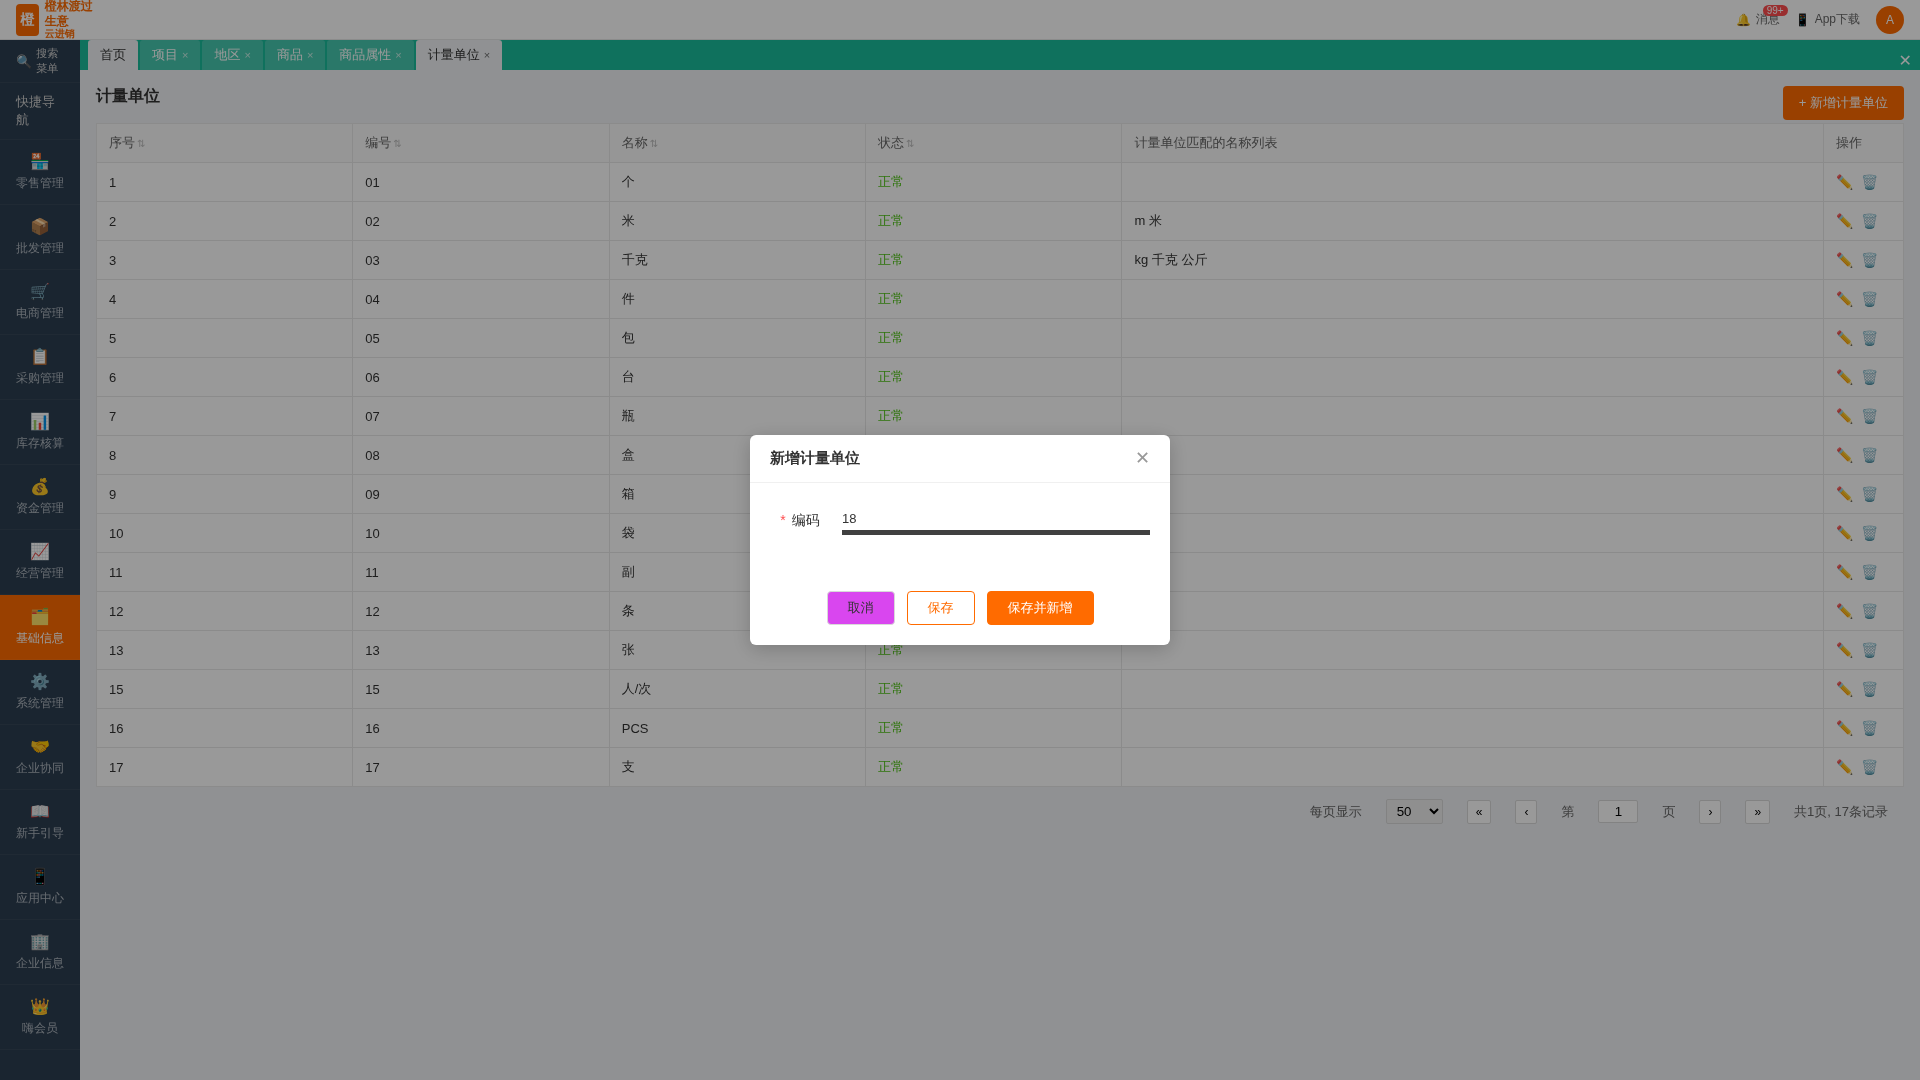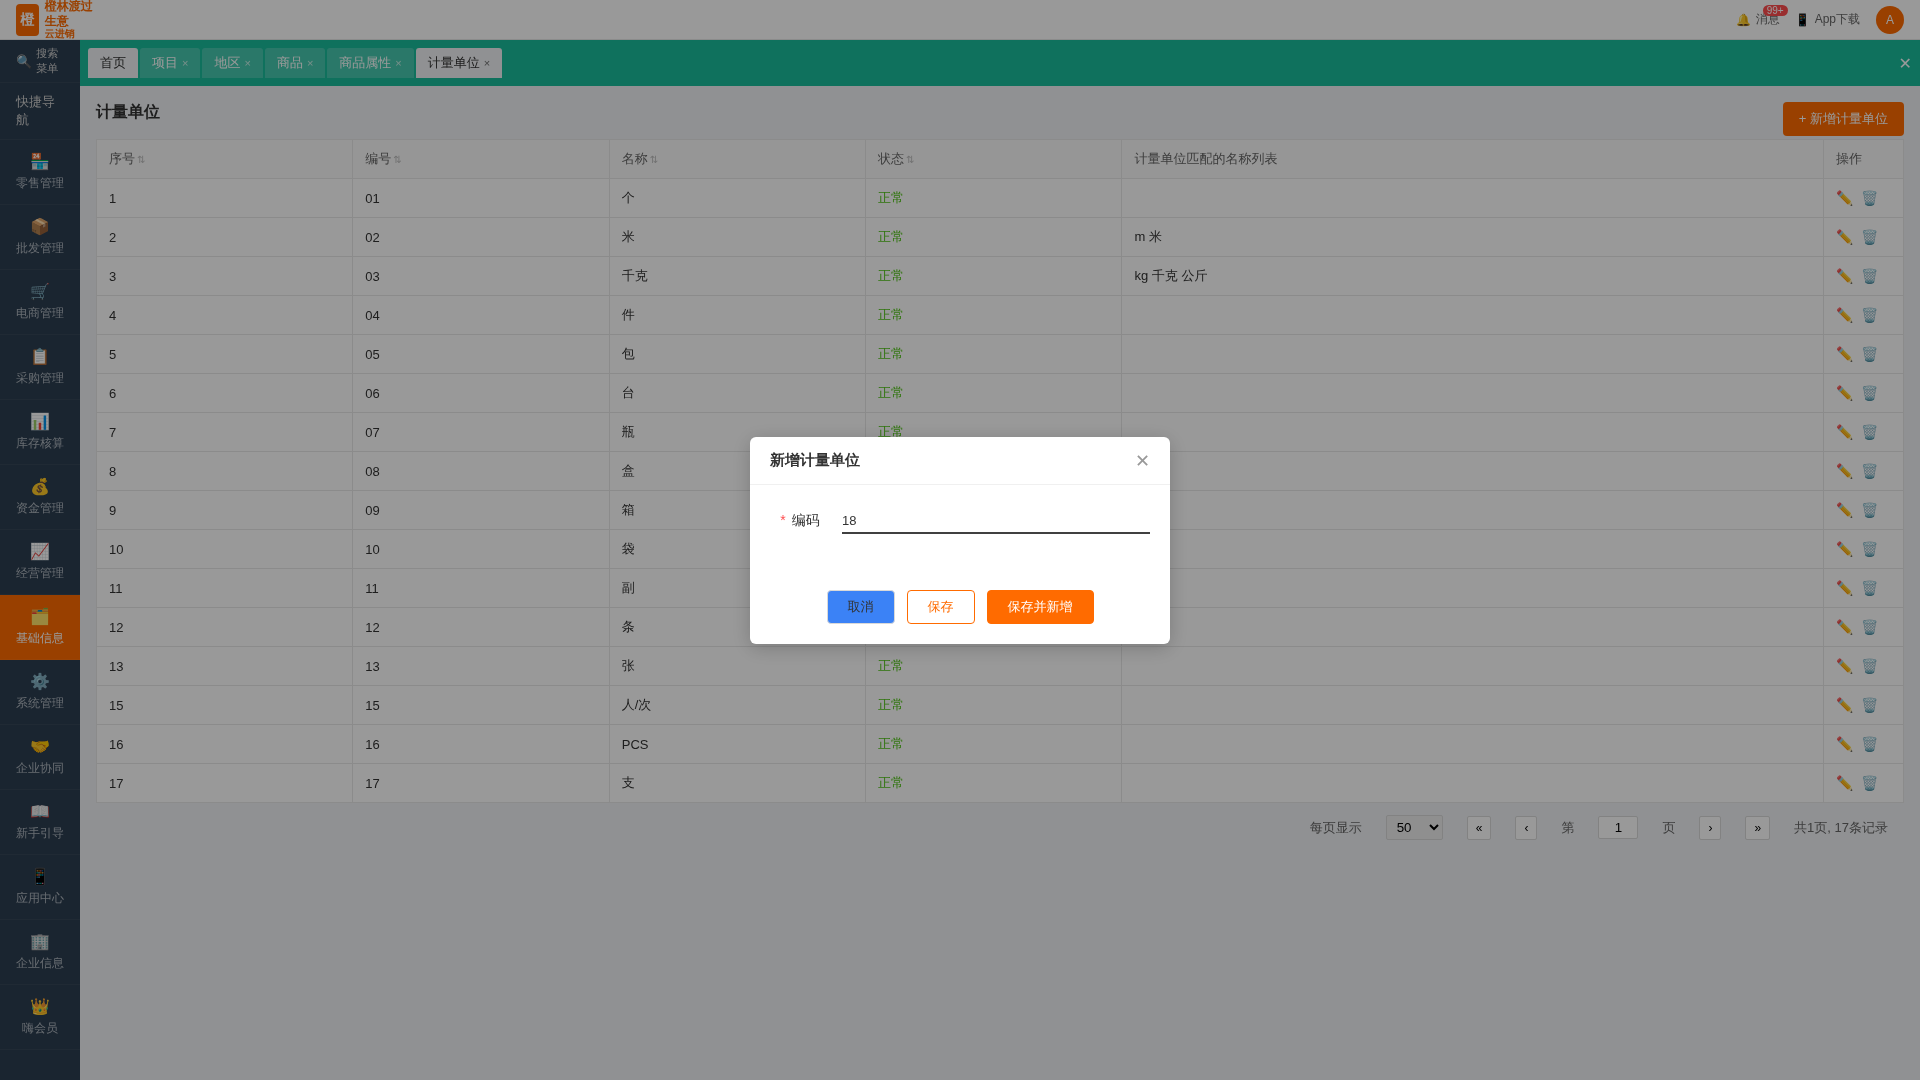--- a/index.html
+++ b/index.html
@@ -23,21 +23,21 @@
     
     .sidebar { width: 80px; background: #2c3e50; display: flex; flex-direction: column; overflow-y: auto; }
     .sidebar-item { display: flex; flex-direction: column; align-items: center; justify-content: center; padding: 12px 4px; cursor: pointer; color: #adb5bd; font-size: 12px; gap: 4px; border-bottom: 1px solid rgba(255,255,255,0.05); min-height: 56px; text-align: center; }
     .sidebar-item.active { background: #ff6b00; color: #fff; }
     .sidebar-icon { font-size: 16px; }
 
     
     .content-area { flex: 1; display: flex; flex-direction: column; overflow: hidden; }
 
     
-    .tab-bar { height: 46px; background: #1abc9c; display: flex; align-items: center; padding: 0 8px; gap: 2px; position: relative; }
+    .tab-bar { height: 30px; background: #1abc9c; display: flex; align-items: flex-end; padding: 0 8px; gap: 2px; position: relative; }
     .tab { display: flex; align-items: center; gap: 4px; padding: 6px 12px; background: rgba(255,255,255,0.2); color: #fff; border-radius: 3px 3px 0 0; cursor: pointer; font-size: 13px; }
     .tab.active { background: #f0f2f5; color: #333; }
     .tab-close { font-size: 11px; cursor: pointer; opacity: 0.7; }
     .tab-bar-close { position: absolute; right: 8px; color: #fff; cursor: pointer; font-size: 16px; }
 
     
     .page-content { flex: 1; padding: 16px; overflow: auto; position: relative; }
 
     .page-title { font-size: 16px; font-weight: bold; margin-bottom: 16px; color: #333; }
 
@@ -57,31 +57,31 @@
     .pagination { display: flex; align-items: center; justify-content: flex-end; padding: 12px 16px; gap: 24px; font-size: 13px; color: #666; }
     .pagination-btn { border: 1px solid #d9d9d9; background: #fff; padding: 4px 8px; cursor: pointer; border-radius: 2px; font-size: 12px; }
     .pagination-input { border: 1px solid #d9d9d9; width: 40px; text-align: center; padding: 3px; border-radius: 2px; }
     .pagination-select { border: 1px solid #d9d9d9; padding: 3px 6px; border-radius: 2px; }
 
     
     .overlay { position: fixed; top: 0; left: 0; width: 100%; height: 100%; background: rgba(0,0,0,0.4); z-index: 100; display: flex; align-items: center; justify-content: center; }
 
     
     .modal { background: #fff; border-radius: 6px; width: 420px; box-shadow: 0 4px 20px rgba(0,0,0,0.2); }
-    .modal-header { padding: 14px 20px; border-bottom: 1px solid #f0f0f0; display: flex; align-items: flex-end; justify-content: space-between; }
+    .modal-header { padding: 14px 20px; border-bottom: 1px solid #f0f0f0; display: flex; align-items: flex-start; justify-content: space-between; }
     .modal-title { font-size: 15px; font-weight: 600; color: #333; }
     .modal-close { cursor: pointer; color: #999; font-size: 18px; line-height: 1; }
     .modal-body { padding: 24px 20px; }
     .form-row { display: flex; align-items: center; margin-bottom: 20px; }
     .form-label { width: 60px; text-align: center; margin-right: 12px; font-size: 14px; color: #333; }
     .required-mark { color: #ff4d4f; margin-right: 2px; }
-    .form-input { flex: 1; border: none; border-bottom: 2px solid #404040; padding: 4px 0; font-size: 13px; outline: none; color: #333; }
+    .form-input { flex: 1; border: none; border-bottom: 5px solid #404040; padding: 4px 0; font-size: 13px; outline: none; color: #333; }
     .form-input.focused { border-bottom-color: #ff6b00; }
     .modal-footer { padding: 12px 20px 20px; display: flex; justify-content: center; gap: 12px; }
-    .btn-cancel { border: 1px solid #d9d9d9; background: #3b82f6; color: #333; padding: 7px 20px; border-radius: 4px; cursor: pointer; font-size: 13px; }
+    .btn-cancel { border: 1px solid #d9d9d9; background: #d946ef; color: #333; padding: 7px 20px; border-radius: 4px; cursor: pointer; font-size: 13px; }
     .btn-save { border: 1px solid #ff6b00; background: #fff; color: #ff6b00; padding: 7px 20px; border-radius: 4px; cursor: pointer; font-size: 13px; }
     .btn-save-new { background: #ff6b00; color: #fff; border: 1px solid #ff6b00; padding: 7px 20px; border-radius: 4px; cursor: pointer; font-size: 13px; }
 
     .search-menu { display: flex; align-items: center; padding: 6px 16px; cursor: pointer; color: #ccc; font-size: 13px; border-bottom: 1px solid rgba(255,255,255,0.05); }
     .quick-nav { display: flex; align-items: center; padding: 10px 16px; cursor: pointer; color: #ccc; font-size: 13px; border-bottom: 1px solid rgba(255,255,255,0.05); }
   </style>
 </head>
 <body>
 
 <div class="app-wrapper">

